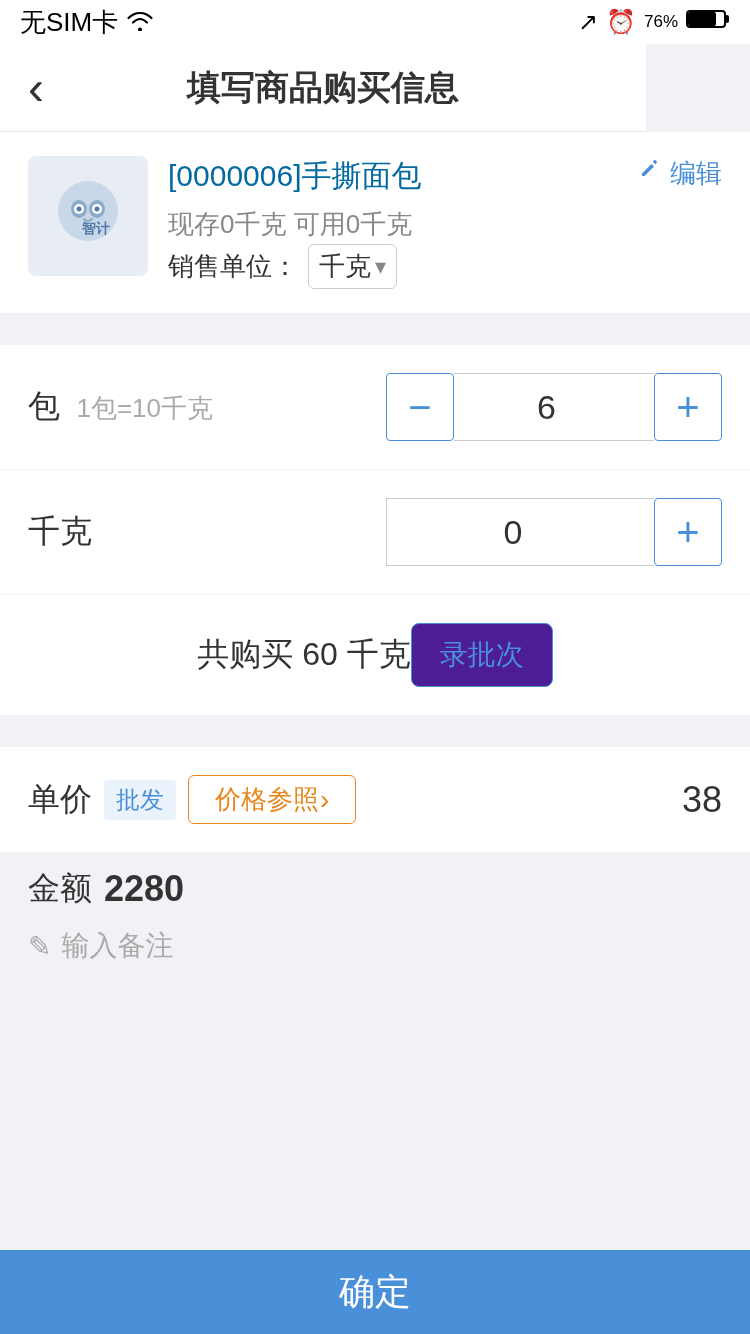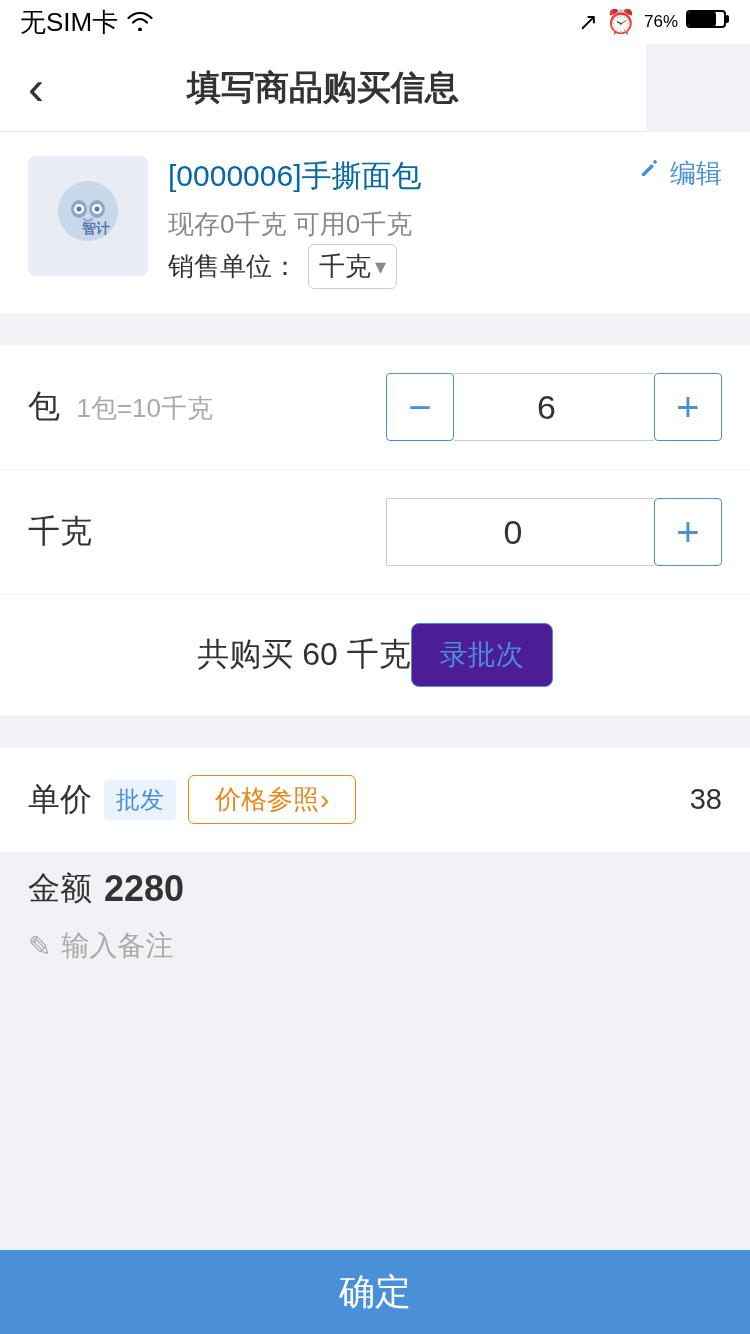--- a/index.html
+++ b/index.html
@@ -244,21 +244,21 @@
       color: #e8861e;
       border-radius: 6px;
       padding: 6px 26px;
       font-size: 26px;
       display: flex;
       align-items: center;
       gap: 1px;
       cursor: pointer;
     }
     .price-value {
-      font-size: 29px;
+      font-size: 36px;
       color: #333;
       font-weight: 500;
     }
     .amount-row {
       display: flex;
       align-items: center;
       gap: 12px;
       margin-bottom: 16px;
     }
     .amount-label {

